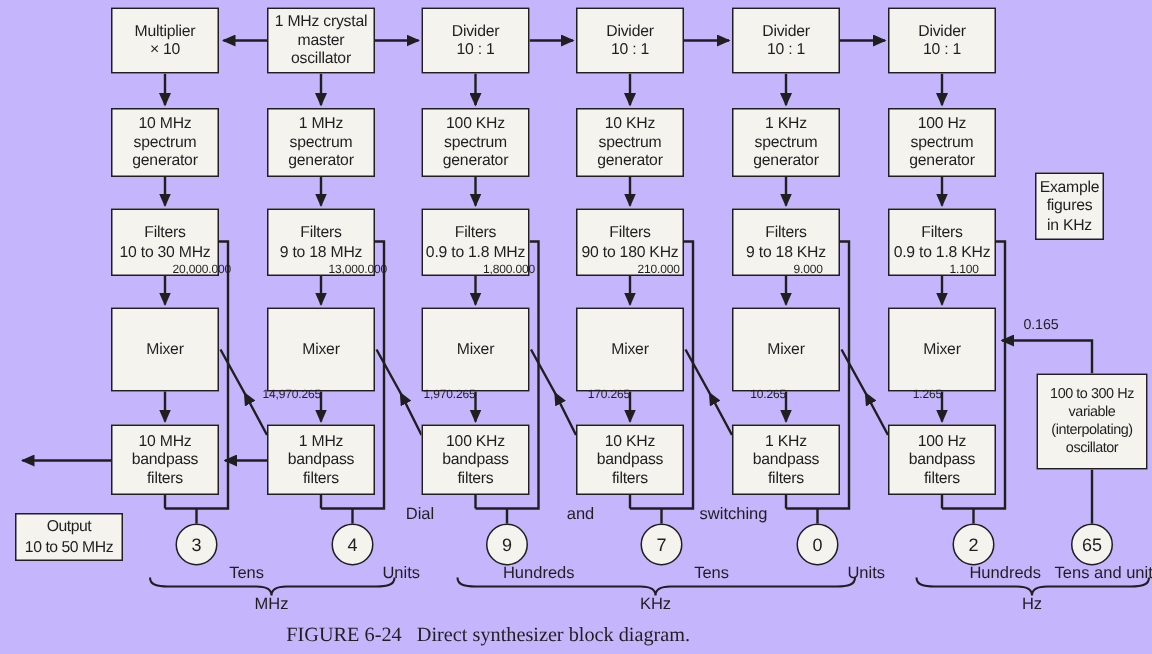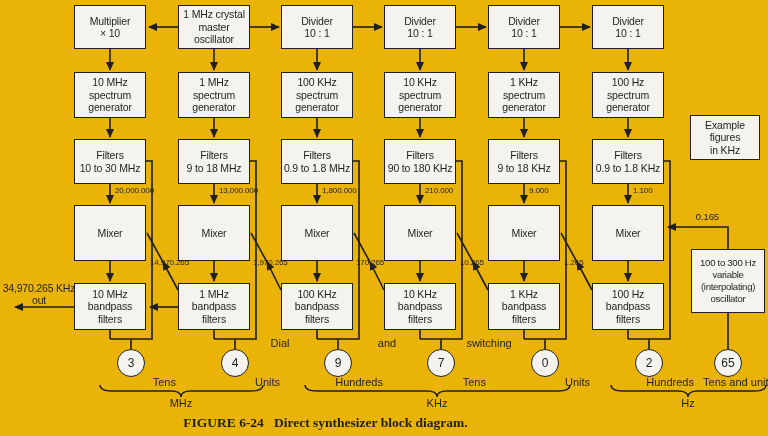--- a/index.html
+++ b/index.html
@@ -1,53 +1,53 @@
 <!DOCTYPE html>
 <html><head>
 <meta charset="utf-8">
 <style>
   html,body{margin:0;padding:0;}
   #canvas{
     position:relative;width:768px;height:436px;overflow:hidden;
-    background:#eab308;color:#1f1f1f;
+    background:#c4b5fd;color:#1f1f1f;
     font-family:"Liberation Sans", sans-serif;
   }
   svg.wires{position:absolute;left:0;top:0;}
   .bx{
     position:absolute;box-sizing:border-box;width:72px;
     border:1.6px solid #1f1f1f;background:#f5f3ee;
     display:flex;align-items:center;justify-content:center;
     text-align:center;white-space:pre-line;
     font-size:10.5px;line-height:12.5px;letter-spacing:-0.15px;
   }
   .r1{top:5px;height:44px}.r2{top:72px;height:46px}
   .r3{top:139px;height:45px}.r4{top:205px;height:56px}.r5{top:283px;height:47px}
   .cL0{left:74px}.cL1{left:178px}.cL2{left:281px}.cL3{left:384px}.cL4{left:488px}.cL5{left:592px}
   .lbl{position:absolute;font-size:8px;letter-spacing:-0.1px;white-space:pre-line}
-  .fv{top:186px}
-  .dv{top:258px;width:64px;text-align:left}
+  .fv{top:175px}
+  .dv{top:258px;width:64px;text-align:right}
   .circ{
     position:absolute;top:349px;width:28px;height:28px;box-sizing:border-box;
     border:1.6px solid #1f1f1f;border-radius:50%;background:#f5f3ee;
     display:flex;align-items:center;justify-content:center;font-size:12px;
   }
   .dl{position:absolute;top:376px;font-size:11px;text-align:right;width:90px}
   .uw{position:absolute;top:397px;font-size:11px;font-weight:normal;text-align:center;width:60px}
   .word{position:absolute;top:337px;font-size:11px;text-align:center}
   #out-label{
     position:absolute;left:0;top:282px;width:78px;text-align:center;
     font-size:10.5px;line-height:12px;white-space:pre-line;letter-spacing:-0.2px;
   }
   #output-box{left:10px;top:342px;height:32px;font-size:10.5px;line-height:14px;letter-spacing:-0.3px}
-  #example-box{left:690px;top:115px;width:70px;height:45px}
+  #example-box{left:690px;top:115px;width:46px;height:45px}
   #interp-box{left:691px;top:249px;width:74px;height:64px;font-size:9.6px;line-height:12px;letter-spacing:-0.3px}
-  #interp-value{left:669px;top:211px;width:50px;text-align:right;font-size:9.5px}
+  #interp-value{left:669px;top:211px;width:50px;text-align:center;font-size:9.5px}
   #caption{
     position:absolute;left:0;top:415px;width:651px;text-align:center;
-    font-family:"Liberation Serif", serif;font-weight:bold;font-size:13.5px;white-space:pre;
+    font-family:"Liberation Serif", serif;font-weight:normal;font-size:13.5px;white-space:pre;
   }
 </style>
 </head>
 <body>
 
 <div id="canvas">
 
   <svg class="wires" width="768" height="436">
     <defs>
       <marker id="ah" markerUnits="userSpaceOnUse" markerWidth="9" markerHeight="8" refX="8" refY="4" orient="auto">
@@ -193,22 +193,22 @@
   <div class="bx r5 cL3">10 KHz
 bandpass
 filters</div>
   <div class="bx r5 cL4">1 KHz
 bandpass
 filters</div>
   <div class="bx r5 cL5">100 Hz
 bandpass
 filters</div>
 
-  <div id="out-label">34,970.265 KHz
-out</div>
+  <div class="bx" id="output-box">Output
+10 to 50 MHz</div>
 
   <div class="bx" id="example-box">Example
 figures
 in KHz</div>
   <div class="lbl" id="interp-value">0.165</div>
   <div class="bx" id="interp-box">100 to 300 Hz
 variable
 (interpolating)
 oscillator</div>
 

